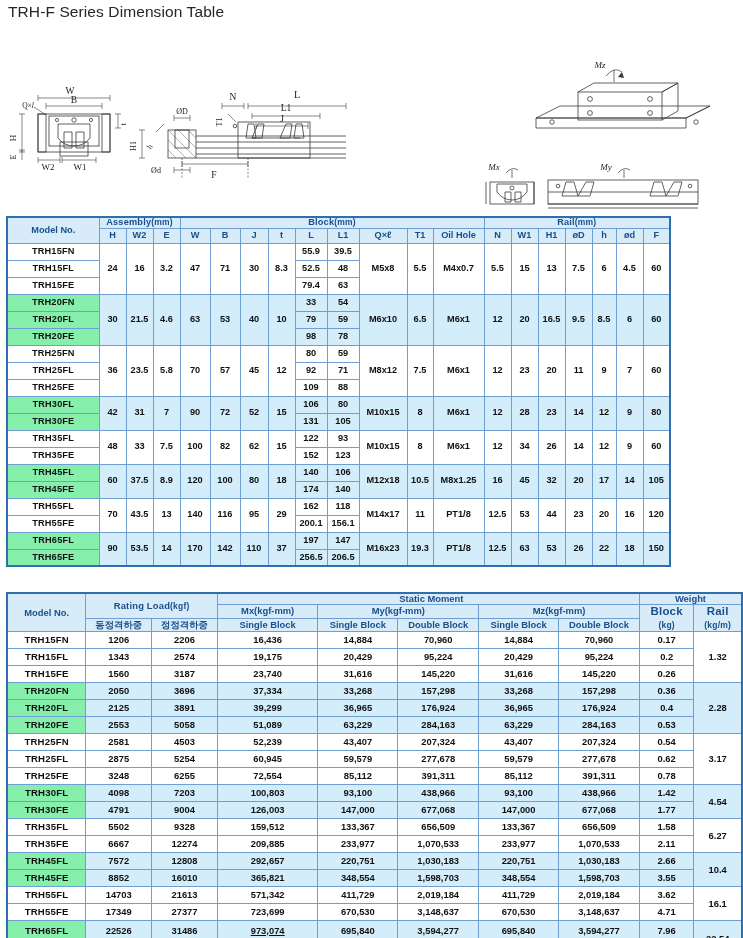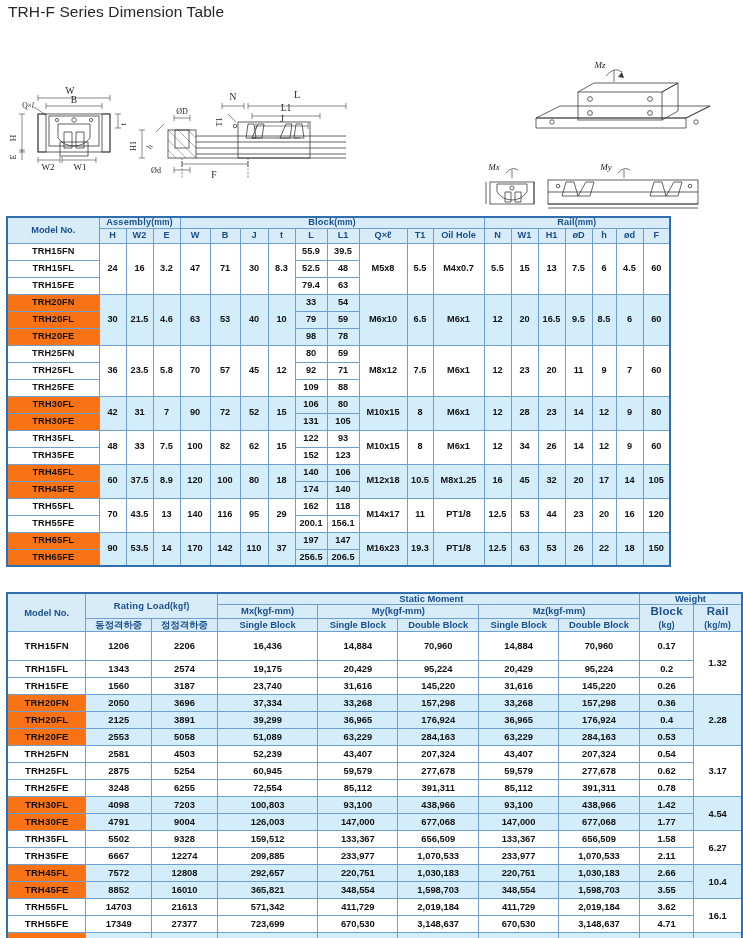--- a/index.html
+++ b/index.html
@@ -47,21 +47,21 @@
     border: 1px solid #6f9fd0;
   }
   .hdr-main { font-size: 12.5px; color: #1558a0; letter-spacing: .2px; }
   .hdr-main .u { font-size: 8.5px; }
   .hdr-sub  { font-size: 9.2px; color: #1558a0; }
   .hdr-sm   { font-size: 8.6px; color: #1b5ea6; }
   .hdr-left { font-size: 12.5px; color: #1558a0; }
 
   td.model { color: #1a62b4; font-size: 9.6px; letter-spacing: .2px; }
   tr.band td { background: #d3edfa; }
-  tr.band td.model { background: #f97316; }
+  tr.band td.model { background: #86efac; }
   tr.plain td { background: #ffffff; }
 
   
   table.dim2 th, table.dim2 td { font-size: 9.4px; }
   table.dim2 td.model { font-size: 9.6px; }
 </style>
 </head>
 <body>
 
 <div class="page">
@@ -524,21 +524,21 @@
       <tbody id="t2-body">
           <tr class="plain">
             <td class="model" style="height: 17px;">TRH15FN</td>
             <td style="height: 17px;">1206</td>
             <td style="height: 17px;">2206</td>
             <td style="height: 17px;">16,436</td>
             <td style="height: 17px;">14,884</td>
             <td style="height: 17px;">70,960</td>
             <td style="height: 17px;">14,884</td>
             <td style="height: 17px;">70,960</td>
-            <td style="height: 29px;">0.17</td>
+            <td style="height: 17px;">0.17</td>
             <td rowspan="3">1.32</td>
           </tr>
           <tr class="plain">
             <td class="model" style="height: 17px;">TRH15FL</td>
             <td style="height: 17px;">1343</td>
             <td style="height: 17px;">2574</td>
             <td style="height: 17px;">19,175</td>
             <td style="height: 17px;">20,429</td>
             <td style="height: 17px;">95,224</td>
             <td style="height: 17px;">20,429</td>

